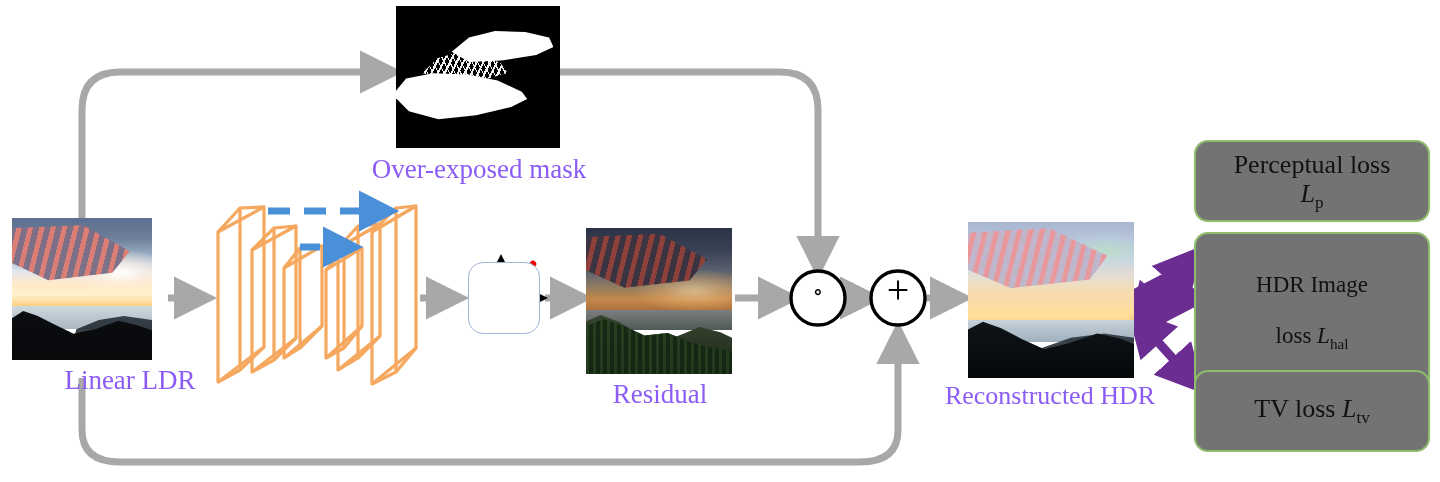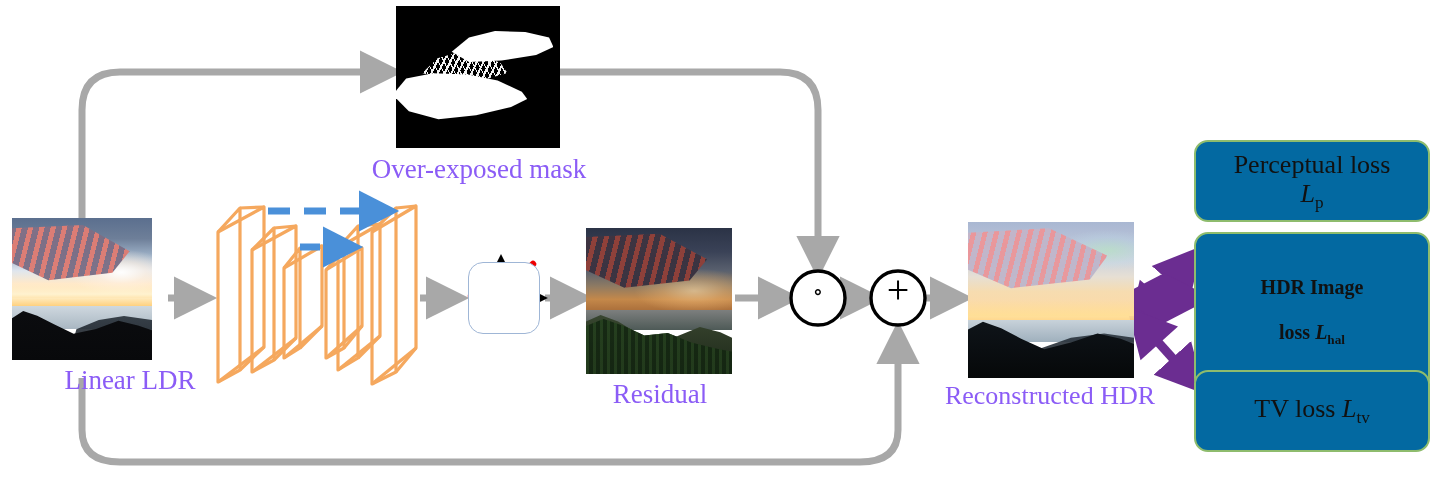--- a/index.html
+++ b/index.html
@@ -139,21 +139,21 @@
   }
 
   
   #vec { position: absolute; left: 0; top: 0; width: 1440px; height: 482px; pointer-events: none; }
 
   
   .lossbox {
     position: absolute;
     border: 2px solid #8ebc6d;
     border-radius: 14px;
-    background: #0369a1;
+    background: #737373;
     display: flex; align-items: center; justify-content: center;
     text-align: center;
     color: #111;
     font-family: "Liberation Serif", "DejaVu Serif", serif;
     line-height: 1.12;
   }
   .lossbox .cal { font-style: italic; font-family: "Liberation Serif","DejaVu Serif",serif; }
   sub { font-size: .66em; }
 
   .relu-box {
@@ -297,21 +297,21 @@
   <div class="lbl" style="left:798px; top:280px; width:40px; font-size:22px; color:#000;">∘</div>
   <div class="lbl" style="left:878px; top:272px; width:40px; font-size:40px; color:#000; line-height:.9;">+</div>
 
   <div class="lossbox" style="left:1194px; top:140px; width:236px; height:82px; font-size:26px;">
     <div>
       <span>Perceptual loss</span><br>
       <span class="cal">L</span><sub>p</sub>
     </div>
   </div>
 
-  <div class="lossbox" style="left:1194px; top:232px; width:236px; height:160px; font-size:20px;font-weight:bold;">
+  <div class="lossbox" style="left:1194px; top:232px; width:236px; height:160px; font-size:23px;">
     <div>
       <span>HDR Image</span><br>
       <br>
       <span>loss </span><span class="cal">L</span><sub>hal</sub>
     </div>
   </div>
 
   <div class="lossbox" style="left:1194px; top:370px; width:236px; height:82px; font-size:26px;">
     <div>
       <span>TV loss </span><span class="cal">L</span><sub>tv</sub>

